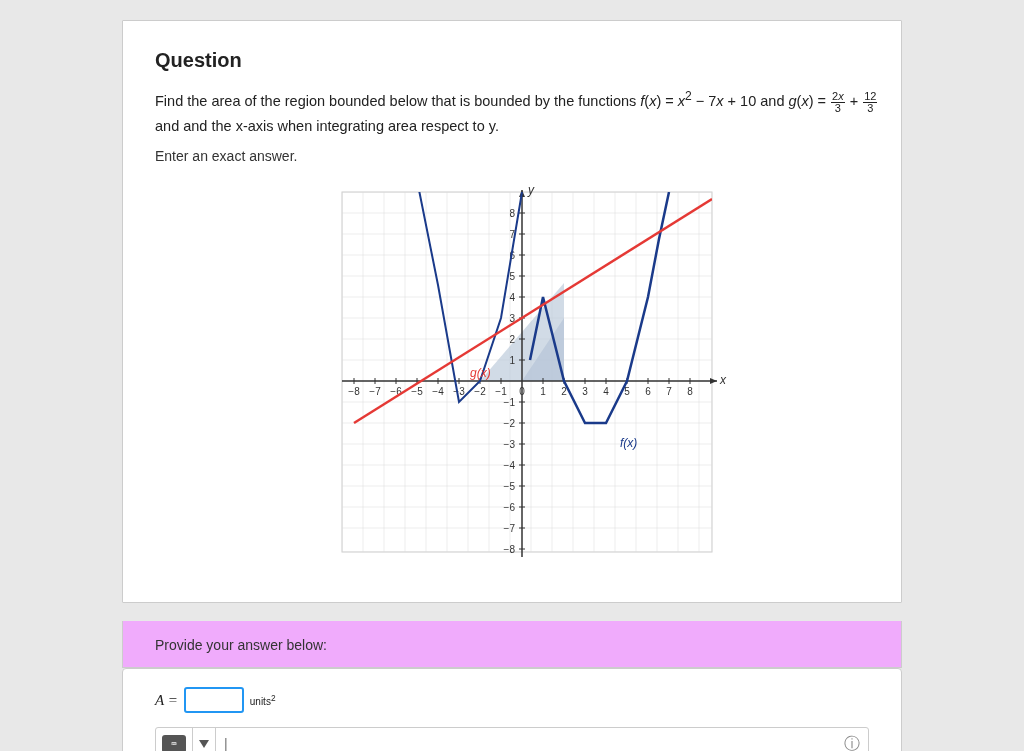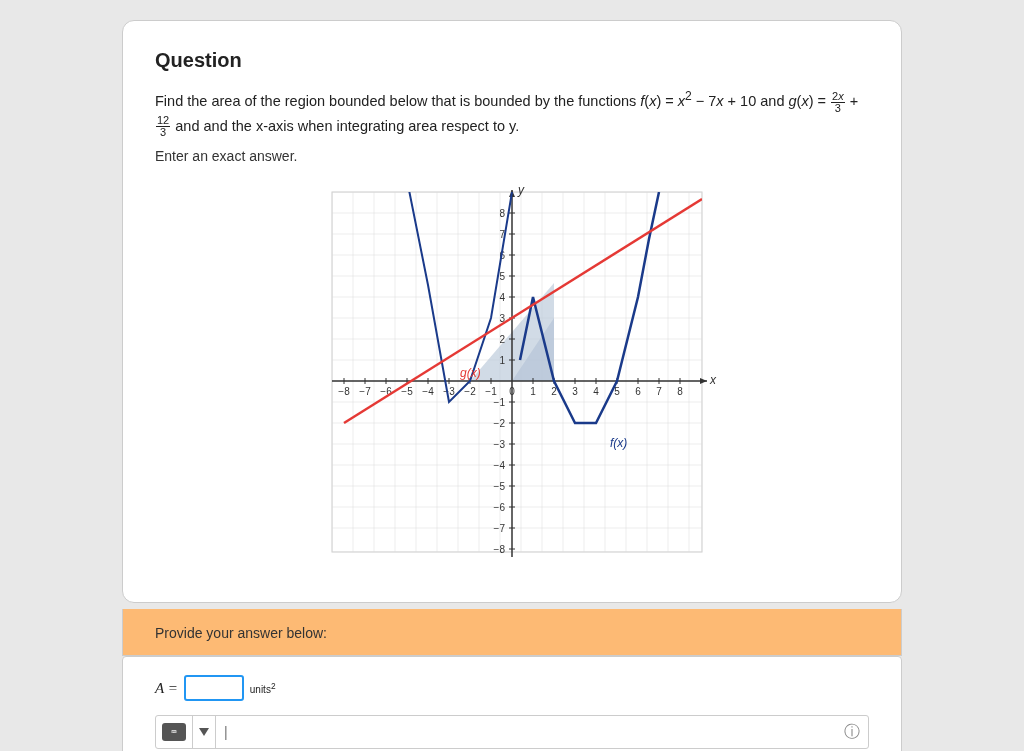--- a/index.html
+++ b/index.html
@@ -10,23 +10,23 @@
       color: #222;
     }
     .page-wrapper {
       max-width: 800px;
       margin: 0 auto;
       padding: 20px 10px;
     }
     .card {
       background: #fff;
       border: 1px solid #ccc;
-      border-radius: 12px;
-      padding: 28px 32px 20px 32px;
-      margin-bottom: 6px;
+      border-radius: 1px;
+      padding: 28px 12px 20px 32px;
+      margin-bottom: 18px;
     }
     h2 {
       font-size: 20px;
       font-weight: bold;
       margin-bottom: 14px;
       font-family: Arial, sans-serif;
       color: #222;
     }
     .question-text {
       font-size: 14.5px;
@@ -49,21 +49,21 @@
     svg text {
       font-family: Arial, sans-serif;
     }
 
     
     .provide-answer {
       font-size: 14px;
       font-family: Arial, sans-serif;
       color: #333;
       padding: 16px 32px 14px 32px;
-      background: #fdba74;
+      background: #f0abfc;
       border-left: 1px solid #ccc;
       border-right: 1px solid #ccc;
       border-bottom: 1px solid #ccc;
     }
     .answer-area {
       background: #fff;
       border: 1px solid #ccc;
       border-radius: 4px;
       padding: 18px 32px 16px 32px;
     }

